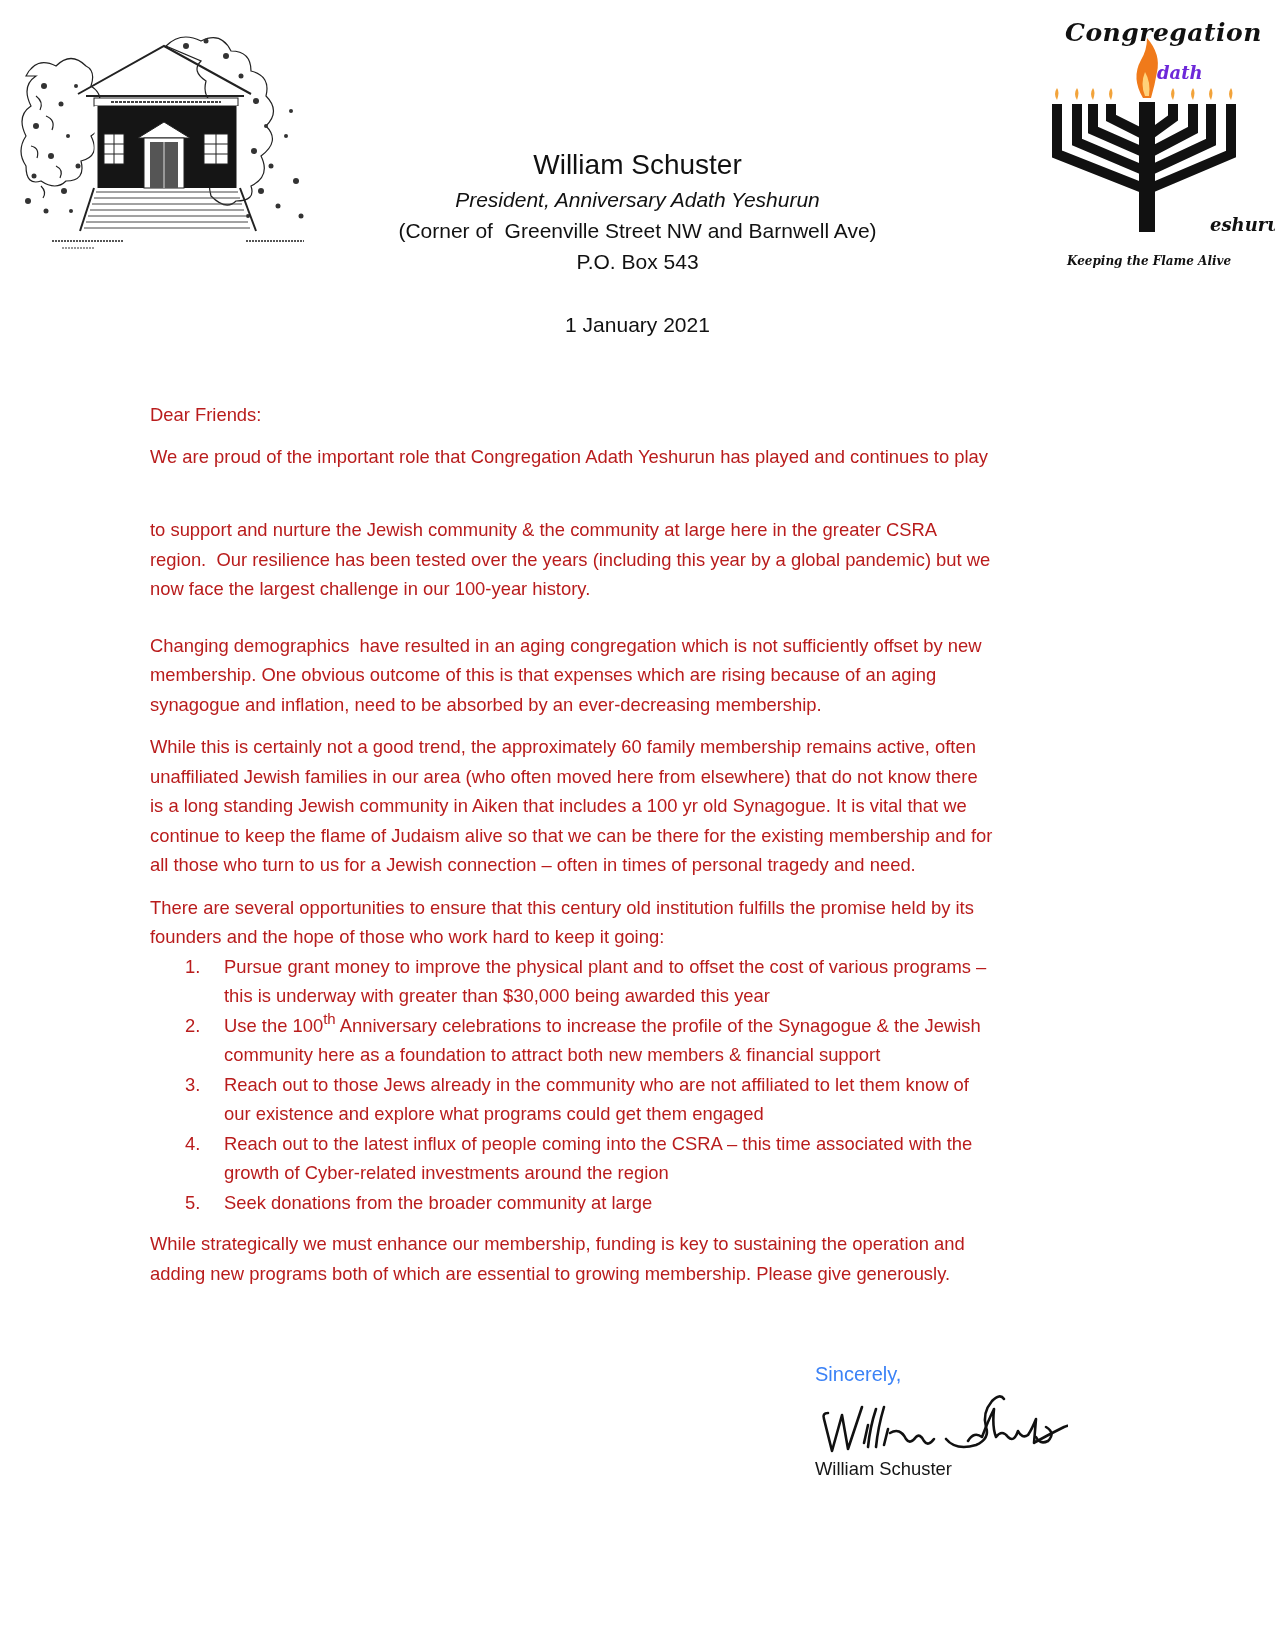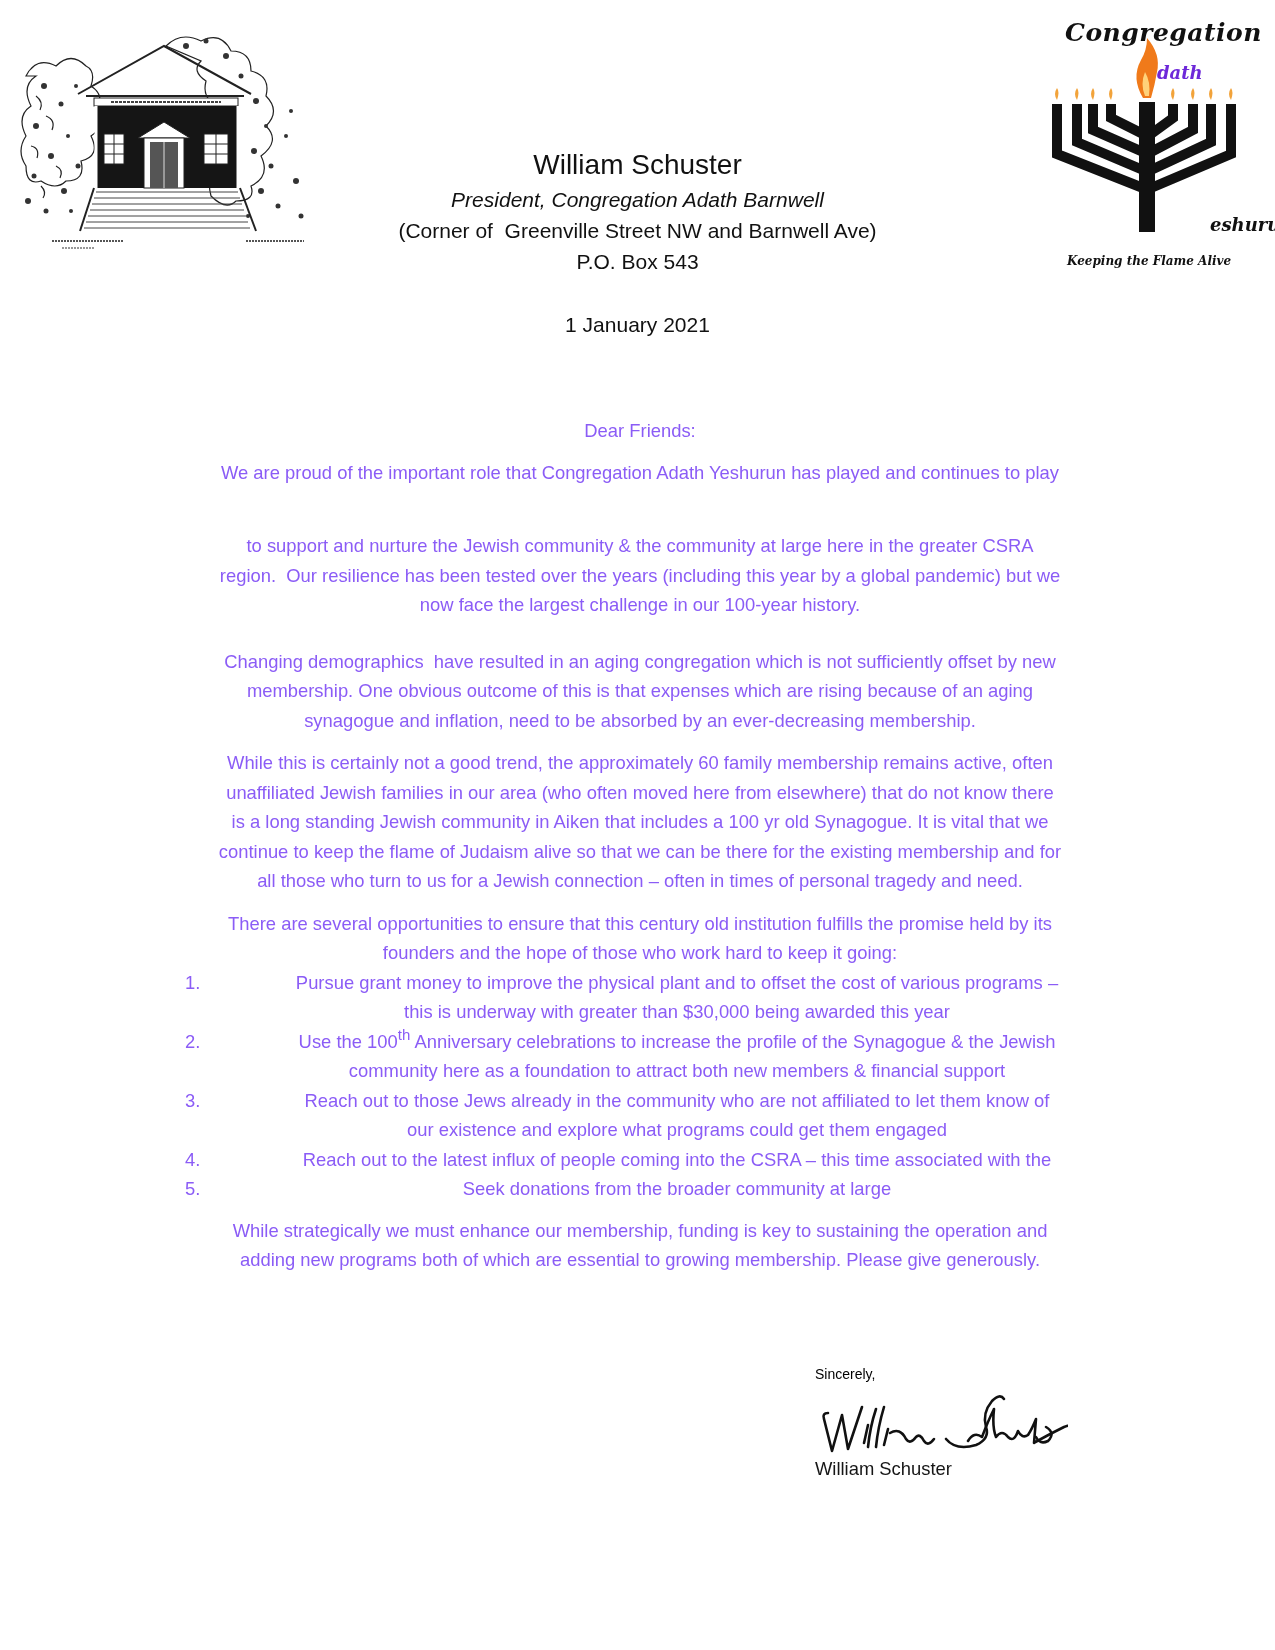--- a/index.html
+++ b/index.html
@@ -97,26 +97,25 @@
     .lh-title { font-style: italic; }
     .lh-date {
       font-size: 21px;
       line-height: 31px;
       margin-top: 32px;
     }
 
     
     .body {
       position: absolute;
-      left: 150px; top: 416px;
+      left: 150px; top: 400px;
       width: 980px;
       font-size: 18.4px;
       line-height: 29.5px;
-      color: #8b5cf6;
-      text-align: center;
+      color: #b91c1c;
     }
     .line { white-space: nowrap; display: block; }
     .salutation { margin-bottom: 12px; }
     .para { margin-bottom: 13px; }
     .para.gap-big { margin-bottom: 27px; }
     .para.tight { margin-bottom: 0; }
 
     ol.opps {
       list-style: none;
       margin: 0 0 12px 0;
@@ -130,23 +129,23 @@
       position: absolute;
       left: 35px;
       top: 0;
     }
     sup { font-size: 15px; line-height: 0; vertical-align: 8px; }
 
     
     .closing {
       position: absolute;
       left: 815px; top: 1360px;
-      font-size: 14px;
+      font-size: 20px;
       line-height: 29px;
-      color: #000000;
+      color: #3b82f6;
     }
     .signature {
       position: absolute;
       left: 818px; top: 1393px;
       width: 250px; height: 66px;
     }
     .signature svg { width: 100%; height: 100%; display: block; }
     .signer {
       position: absolute;
       left: 815px; top: 1454px;
@@ -275,21 +274,21 @@
       <rect x="94" y="84" width="16" height="130" fill="#111"></rect>
     </svg>
     <span class="logo-title">Congregation</span>
     <span class="logo-adath">dath</span>
     <span class="logo-eshurun">eshurun</span>
     <span class="logo-tagline">Keeping the Flame Alive</span>
   </div>
 
   <div class="letterhead">
     <div class="lh-name">William Schuster</div>
-    <div class="lh-line lh-title">President, Congregation Adath Barnwell</div>
+    <div class="lh-line lh-title">President, Anniversary Adath Yeshurun</div>
     <div class="lh-line" style="white-space:pre;">(Corner of  Greenville Street NW and Barnwell Ave)</div>
     <div class="lh-line">P.O. Box 543</div>
     <div class="lh-date">1 January 2021</div>
   </div>
 
   <div class="body">
     <div class="salutation">Dear Friends:</div>
 
     <div class="para gap-big">
       <span class="line" style="white-space:pre;">We are proud of the important role that Congregation Adath Yeshurun has played and continues to play</span>
@@ -329,20 +328,21 @@
         <span class="line">community here as a foundation to attract both new members &amp; financial support</span>
       </li>
       <li>
         <span class="num">3.</span>
         <span class="line">Reach out to those Jews already in the community who are not affiliated to let them know of</span>
         <span class="line">our existence and explore what programs could get them engaged</span>
       </li>
       <li>
         <span class="num">4.</span>
         <span class="line">Reach out to the latest influx of people coming into the CSRA – this time associated with the</span>
+        <span class="line">growth of Cyber-related investments around the region</span>
       </li>
       <li>
         <span class="num">5.</span>
         <span class="line">Seek donations from the broader community at large</span>
       </li>
     </ol>
 
     <div class="para">
       <span class="line">While strategically we must enhance our membership, funding is key to sustaining the operation and</span>
       <span class="line">adding new programs both of which are essential to growing membership. Please give generously.</span>

